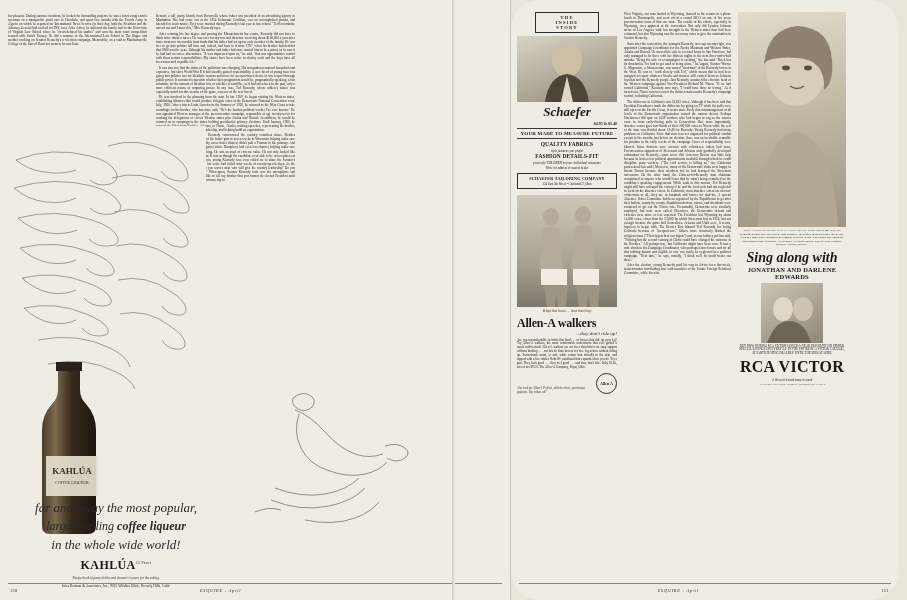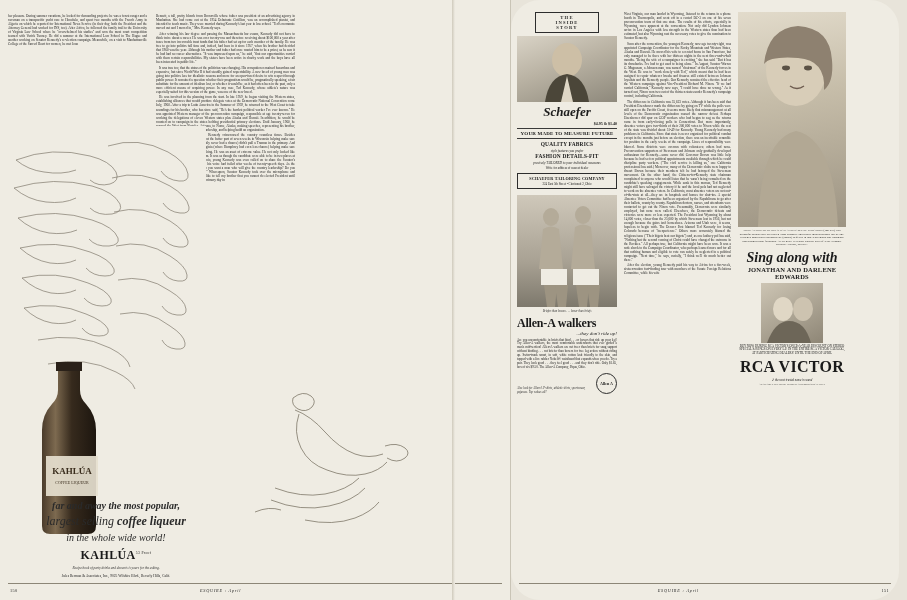--- a/index.html
+++ b/index.html
@@ -34,24 +34,24 @@
 
   .hands-illu{
     position:absolute;left:8px;top:126px;width:198px;height:270px;
     background:#efece3;
   }
   .bottle-wrap{position:absolute;left:12px;top:360px;width:120px;height:180px;}
   .kahlua-text{
     position:absolute;left:16px;top:500px;width:200px;text-align:center;
     font-family:"Liberation Serif",serif;
   }
-  .kahlua-line1{font-size:10px;font-style:italic;color:#2a2a2a;font-weight:bold;}
+  .kahlua-line1{font-size:13px;font-style:italic;color:#2a2a2a;}
   .kahlua-line2{font-size:12px;font-style:italic;color:#2a2a2a;margin-top:3px;}
   .kahlua-line2 b{font-weight:700;}
-  .kahlua-line3{font-size:10px;font-style:italic;color:#2a2a2a;margin-top:3px;}
+  .kahlua-line3{font-size:13px;font-style:italic;color:#2a2a2a;margin-top:3px;}
   .kahlua-logo{font-size:12px;font-weight:700;letter-spacing:.4px;margin-top:5px;color:#1a1a1a;}
   .kahlua-proof{font-size:3.6px;vertical-align:super;font-weight:400;}
   .kahlua-recipe{font-size:3.4px;font-style:italic;margin-top:3px;color:#333;}
   .kahlua-addr{font-size:3.6px;margin-top:4px;color:#222;}
 
   .diver-illu{position:absolute;left:235px;top:380px;width:190px;height:160px;}
 
   
   .folio{position:absolute;bottom:7px;font-size:4.2px;letter-spacing:.4px;color:#222;}
   .folio-left{left:10px;}

